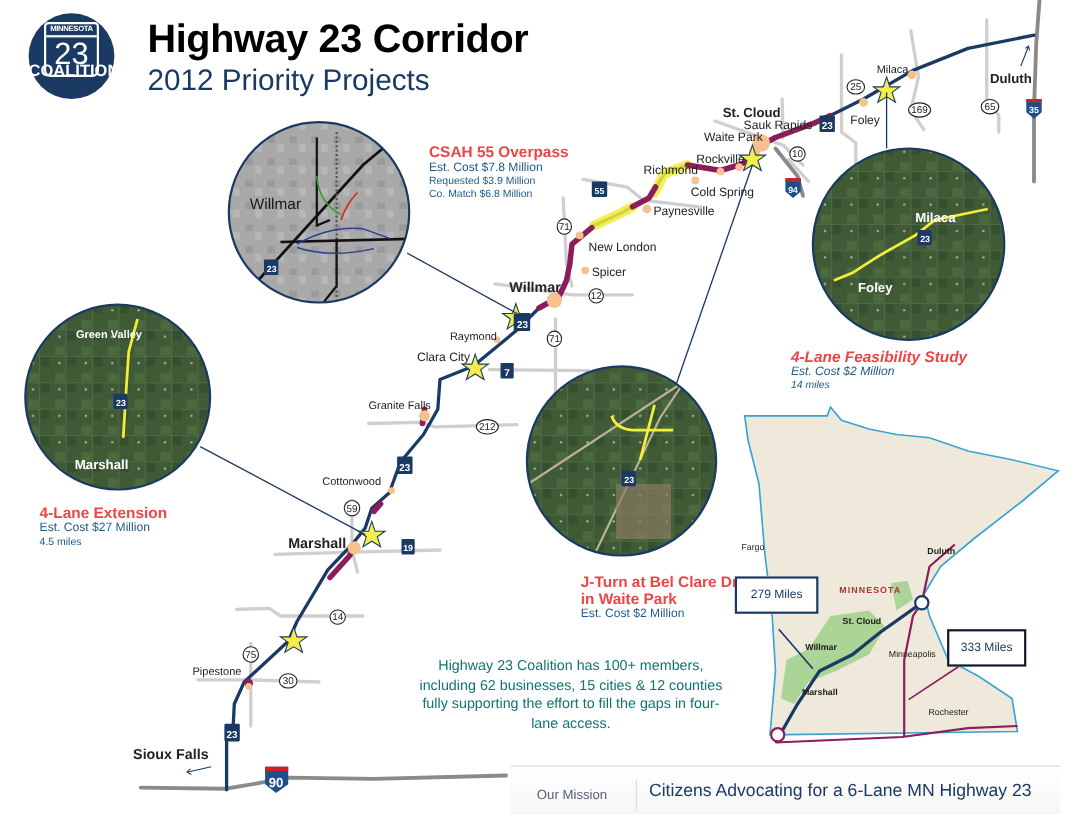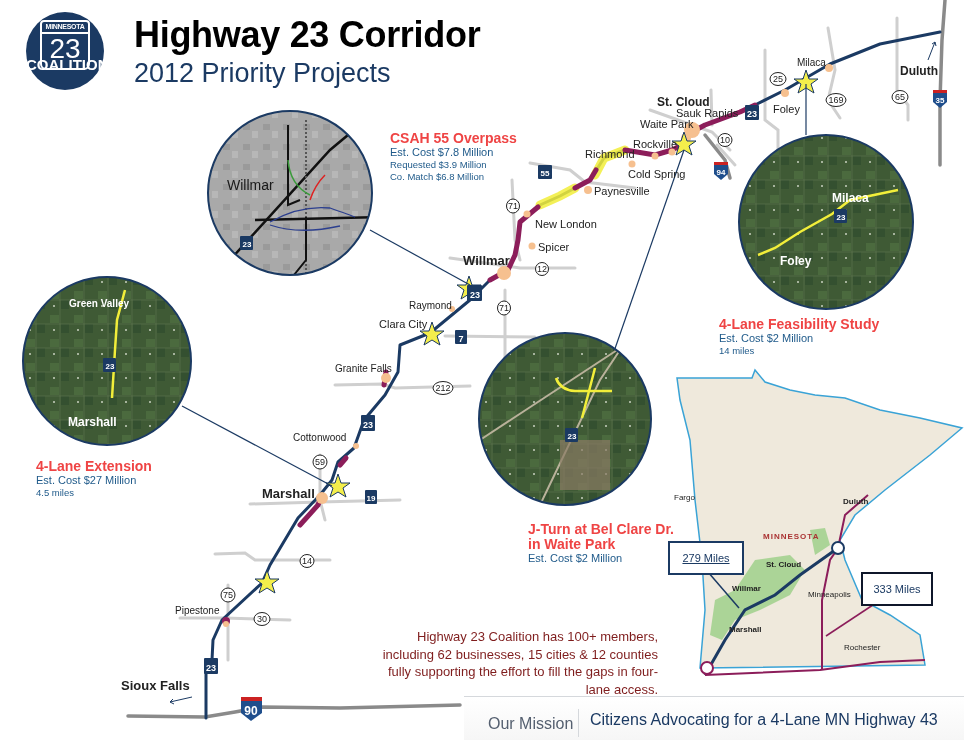--- a/index.html
+++ b/index.html
@@ -9,23 +9,23 @@
   .logo .shield{position:absolute;left:14px;top:8px;width:50px;height:50px;border:2px solid #fff;border-radius:4px 4px 6px 6px;box-sizing:border-box;}
   .logo .shield .top{position:absolute;left:0;right:0;top:0;height:10px;border-bottom:2px solid #fff;font-size:7px;font-weight:bold;color:#fff;text-align:center;line-height:10px;letter-spacing:-0.3px;}
   .logo .shield .num{position:absolute;left:0;right:0;top:11px;font-size:28px;color:#fff;text-align:center;line-height:32px;}
   .logo .coal{position:absolute;left:0;right:0;top:44px;text-align:center;color:#fff;font-size:15px;font-weight:bold;}
   .title{left:134px;top:14px;font-size:36px;font-weight:bold;color:#000000;letter-spacing:-0.3px;}
   .subtitle{left:134px;top:58px;font-size:27px;color:#1b3a63;}
   svg.map{position:absolute;left:0;top:0;}
   .proj-title{font-weight:bold;font-size:14px;color:#ef4444;line-height:15px;}
   .proj-cost{font-size:11px;color:#1f5a8a;line-height:13px;}
   .proj-small{font-size:9.5px;color:#1f5a8a;line-height:12px;}
-  .info{left:380px;top:596px;width:278px;text-align:right;font-size:13px;line-height:17.5px;color:#7f1d1d;margin-top:32px;}
+  .info{left:380px;top:596px;width:278px;text-align:center;font-size:13px;line-height:17.5px;color:#0f766e;}
   .footer{left:464px;top:696px;width:500px;height:44px;border-top:1px solid #d5d8dc;background:linear-gradient(#fff,#f6f6f6);}
-  .footer .mission{position:absolute;left:24px;top:18px;font-size:16px;color:#556070;}
+  .footer .mission{position:absolute;left:24px;top:18px;font-size:12px;color:#556070;}
   .footer .div{position:absolute;left:114px;top:12px;width:1px;height:28px;background:#d5d8dc;}
   .footer .tag{position:absolute;left:126px;top:14px;font-size:16px;color:#1b3a63;}
   .milebox{position:absolute;background:#fff;font-size:11px;text-align:center;line-height:30px;}
 </style>
 </head>
 <body>
 
 <div class="abs logo">
   <div class="shield">
     <div class="top">MINNESOTA</div>
@@ -351,40 +351,40 @@
   </g>
 </svg>
 
 <div class="abs" style="left:390px;top:131px;">
   <div class="proj-title">CSAH 55 Overpass</div>
   <div class="proj-cost">Est. Cost $7.8 Million</div>
   <div class="proj-small">Requested $3.9 Million</div>
   <div class="proj-small">Co. Match $6.8 Million</div>
 </div>
 
-<div class="abs" style="left:719px;top:317px;">
+<div class="abs" style="left:719px;top:317px;font-style:italic;">
   <div class="proj-title">4-Lane Feasibility Study</div>
   <div class="proj-cost">Est. Cost $2 Million</div>
   <div class="proj-small">14 miles</div>
 </div>
 
 <div class="abs" style="left:36px;top:459px;">
   <div class="proj-title">4-Lane Extension</div>
   <div class="proj-cost">Est. Cost $27 Million</div>
   <div class="proj-small">4.5 miles</div>
 </div>
 
 <div class="abs" style="left:484px;top:522px;margin-left:44px;">
   <div class="proj-title">J-Turn at Bel Clare Dr.</div>
   <div class="proj-title">in Waite Park</div>
   <div class="proj-cost">Est. Cost $2 Million</div>
 </div>
 
-<div class="milebox" style="left:668px;top:541px;width:72px;height:30px;border:2px solid #1b3a63;color:#1b3a63;text-decoration:underline;">279 Miles</div>
+<div class="milebox" style="left:668px;top:524px;width:72px;height:30px;border:2px solid #1b3a63;color:#1b3a63;">279 Miles</div>
 <div class="milebox" style="left:861px;top:572px;width:68px;height:30px;border:2px solid #0f172a;color:#1b3a63;">333 Miles</div>
 
 <div class="abs info">Highway 23 Coalition has 100+ members, including 62 businesses, 15 cities &amp; 12 counties fully supporting the effort to fill the gaps in four-lane access.</div>
 
 <div class="abs footer">
   <span class="mission">Our Mission</span>
   <span class="div"></span>
-  <span class="tag">Citizens Advocating for a 4-Lane MN Highway 43</span>
+  <span class="tag">Citizens Advocating for a 6-Lane MN Highway 23</span>
 </div>
 
 </body></html>

